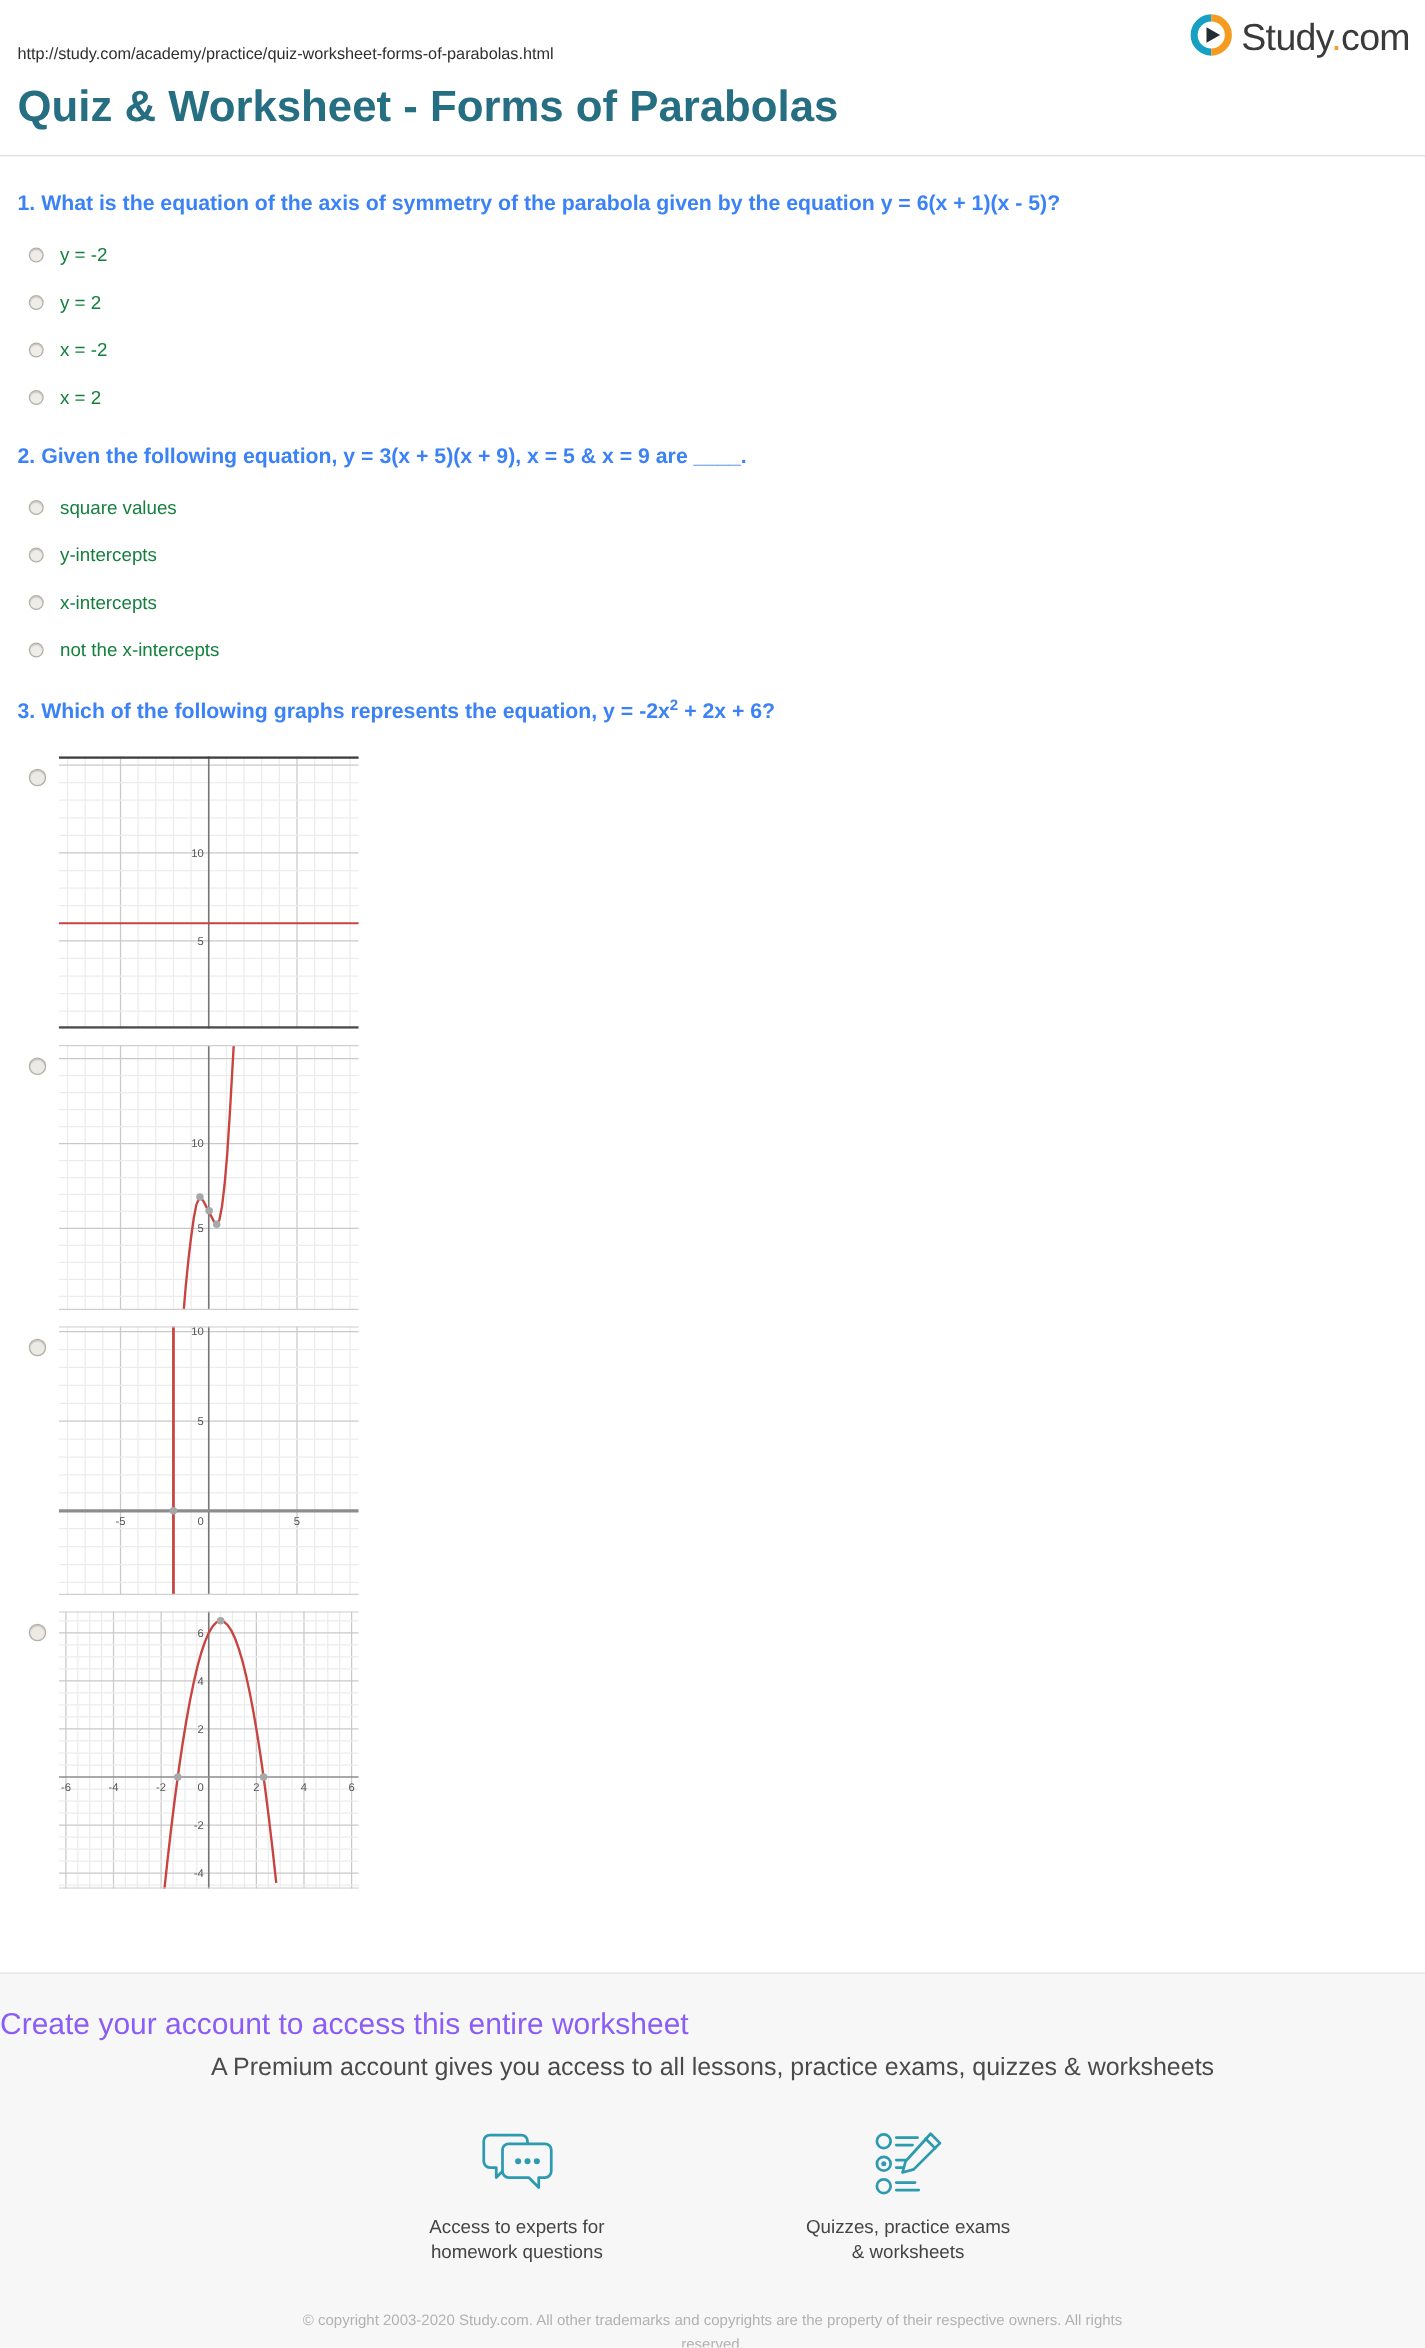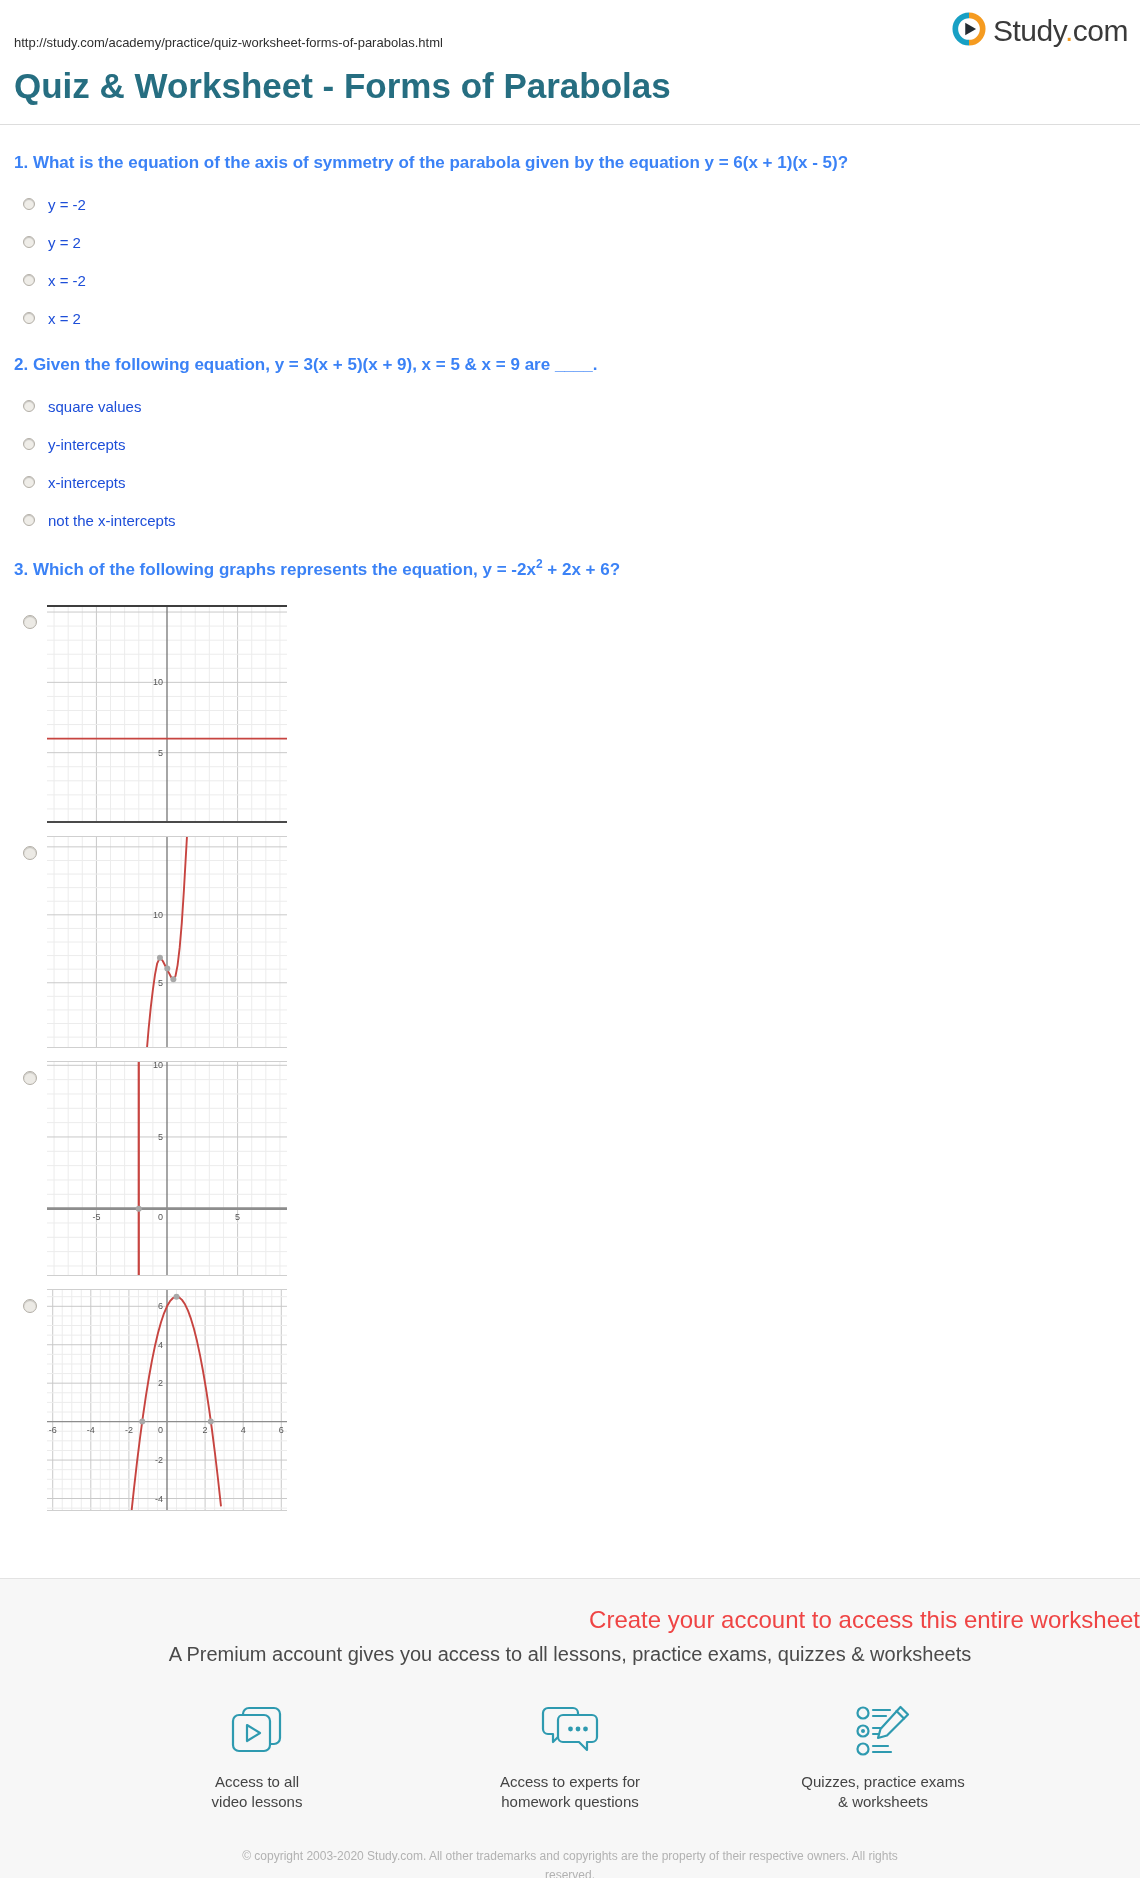--- a/index.html
+++ b/index.html
@@ -15,39 +15,39 @@
   .logo { display: flex; align-items: center; gap: 7px; cursor: pointer; }
   .logo-text { font-size: 30px; font-weight: 400; color: #3a3a3a; letter-spacing: -0.5px; line-height: 1; }
   .logo-text .dot { color: #f59b20; }
   
   h1.page-title { margin: 16px 0 18px 14px; font-size: 35px; font-weight: 700; color: #266e81; }
   .title-rule { border: none; border-top: 1px solid #ddd; height: 0; }
   
   .q-heading { font-size: 17px; font-weight: 700; color: #3b82f6; margin: 27px 14px 0 14px; line-height: 1.35; }
   .q-heading sup { font-size: 12px; }
   .opt { display: flex; align-items: center; gap: 13px; margin: 21px 0 0 23px; cursor: pointer; width: fit-content; }
-  .opt-label { font-size: 15px; color: #1d4ed8; }
+  .opt-label { font-size: 15px; color: #15803d; }
   .radio {
     width: 12px; height: 12px; border-radius: 50%; flex-shrink: 0;
     background: #efede8; border: 1px solid #b3afa7;
     box-shadow: inset 0 1px 1px rgba(0,0,0,0.18);
     display: inline-block;
   }
   .q2-gap { }
   
   .graph-opt { display: flex; align-items: flex-start; margin: 13px 0 0 23px; }
   .graph-opt .radio { width: 14px; height: 14px; margin-top: 10px; background: #eceae5; }
   .graph-box { margin-left: 10px; background: #fff; cursor: pointer; font-size: 0; }
   .graph-box svg text { font-family: "Liberation Sans", sans-serif; }
   
   .footer {
     position: absolute; left: 0; right: 0; top: 1578px; bottom: 0;
     background: #f7f7f7; border-top: 1px solid #e3e3e3;
   }
-  .footer-heading { text-align: right; font-size: 24px; font-weight: 400; color: #ef4444; margin-top: 27px; }
+  .footer-heading { text-align: left; font-size: 24px; font-weight: 400; color: #8b5cf6; margin-top: 27px; }
   .footer-sub { text-align: center; font-size: 20px; color: #4a4a4a; margin-top: 9px; }
   .features { display: flex; justify-content: center; gap: 98px; margin-top: 36px; text-align: center; }
   .feature { width: 215px; }
   .feature-icon { height: 58px; display: flex; align-items: center; justify-content: center; }
   .feature-label { margin-top: 12px; font-size: 15px; color: #444; line-height: 1.35; }
   .copyright {
     text-align: center; font-size: 12px; color: #b2b2b2;
     max-width: 660px; margin: 34px auto 0; line-height: 1.65;
   }
 </style>
@@ -321,30 +321,20 @@
   </div>
 </div>
 
 <div class="footer">
   <h2 class="footer-heading">Create your account to access this entire worksheet</h2>
   <p class="footer-sub">A Premium account gives you access to all lessons, practice exams, quizzes &amp; worksheets</p>
 
   <div class="features">
     <div class="feature">
       <div class="feature-icon">
-        <svg width="54" height="50" viewBox="0 0 54 50" fill="none" stroke="#2e9ab0" stroke-width="2.2" stroke-linejoin="round">
-          <rect x="13" y="2" width="37" height="36" rx="6"></rect>
-          <rect x="3" y="9" width="37" height="36" rx="6" fill="#f7f7f7"></rect>
-          <path d="M17,19 L30,27 L17,35 Z"></path>
-        </svg>
-      </div>
-      <div class="feature-label"><span>Access to all</span><br><span>video lessons</span></div>
-    </div>
-    <div class="feature">
-      <div class="feature-icon">
         <svg width="58" height="50" viewBox="0 0 58 50" fill="none" stroke="#2e9ab0" stroke-width="2.2" stroke-linejoin="round">
           <path d="M7,2 H32 a5,5 0 0 1 5,5 V23 a5,5 0 0 1 -5,5 H20 L12,36 V28 H7 a5,5 0 0 1 -5,-5 V7 a5,5 0 0 1 5,-5 Z"></path>
           <path d="M22,9 H51 a5,5 0 0 1 5,5 V31 a5,5 0 0 1 -5,5 H46 V44 L38,36 H22 a5,5 0 0 1 -5,-5 V14 a5,5 0 0 1 5,-5 Z" fill="#f7f7f7"></path>
           <circle cx="29.5" cy="23" r="2.4" fill="#2e9ab0" stroke="none"></circle>
           <circle cx="37" cy="23" r="2.4" fill="#2e9ab0" stroke="none"></circle>
           <circle cx="44.5" cy="23" r="2.4" fill="#2e9ab0" stroke="none"></circle>
         </svg>
       </div>
       <div class="feature-label"><span>Access to experts for</span><br><span>homework questions</span></div>
     </div>

